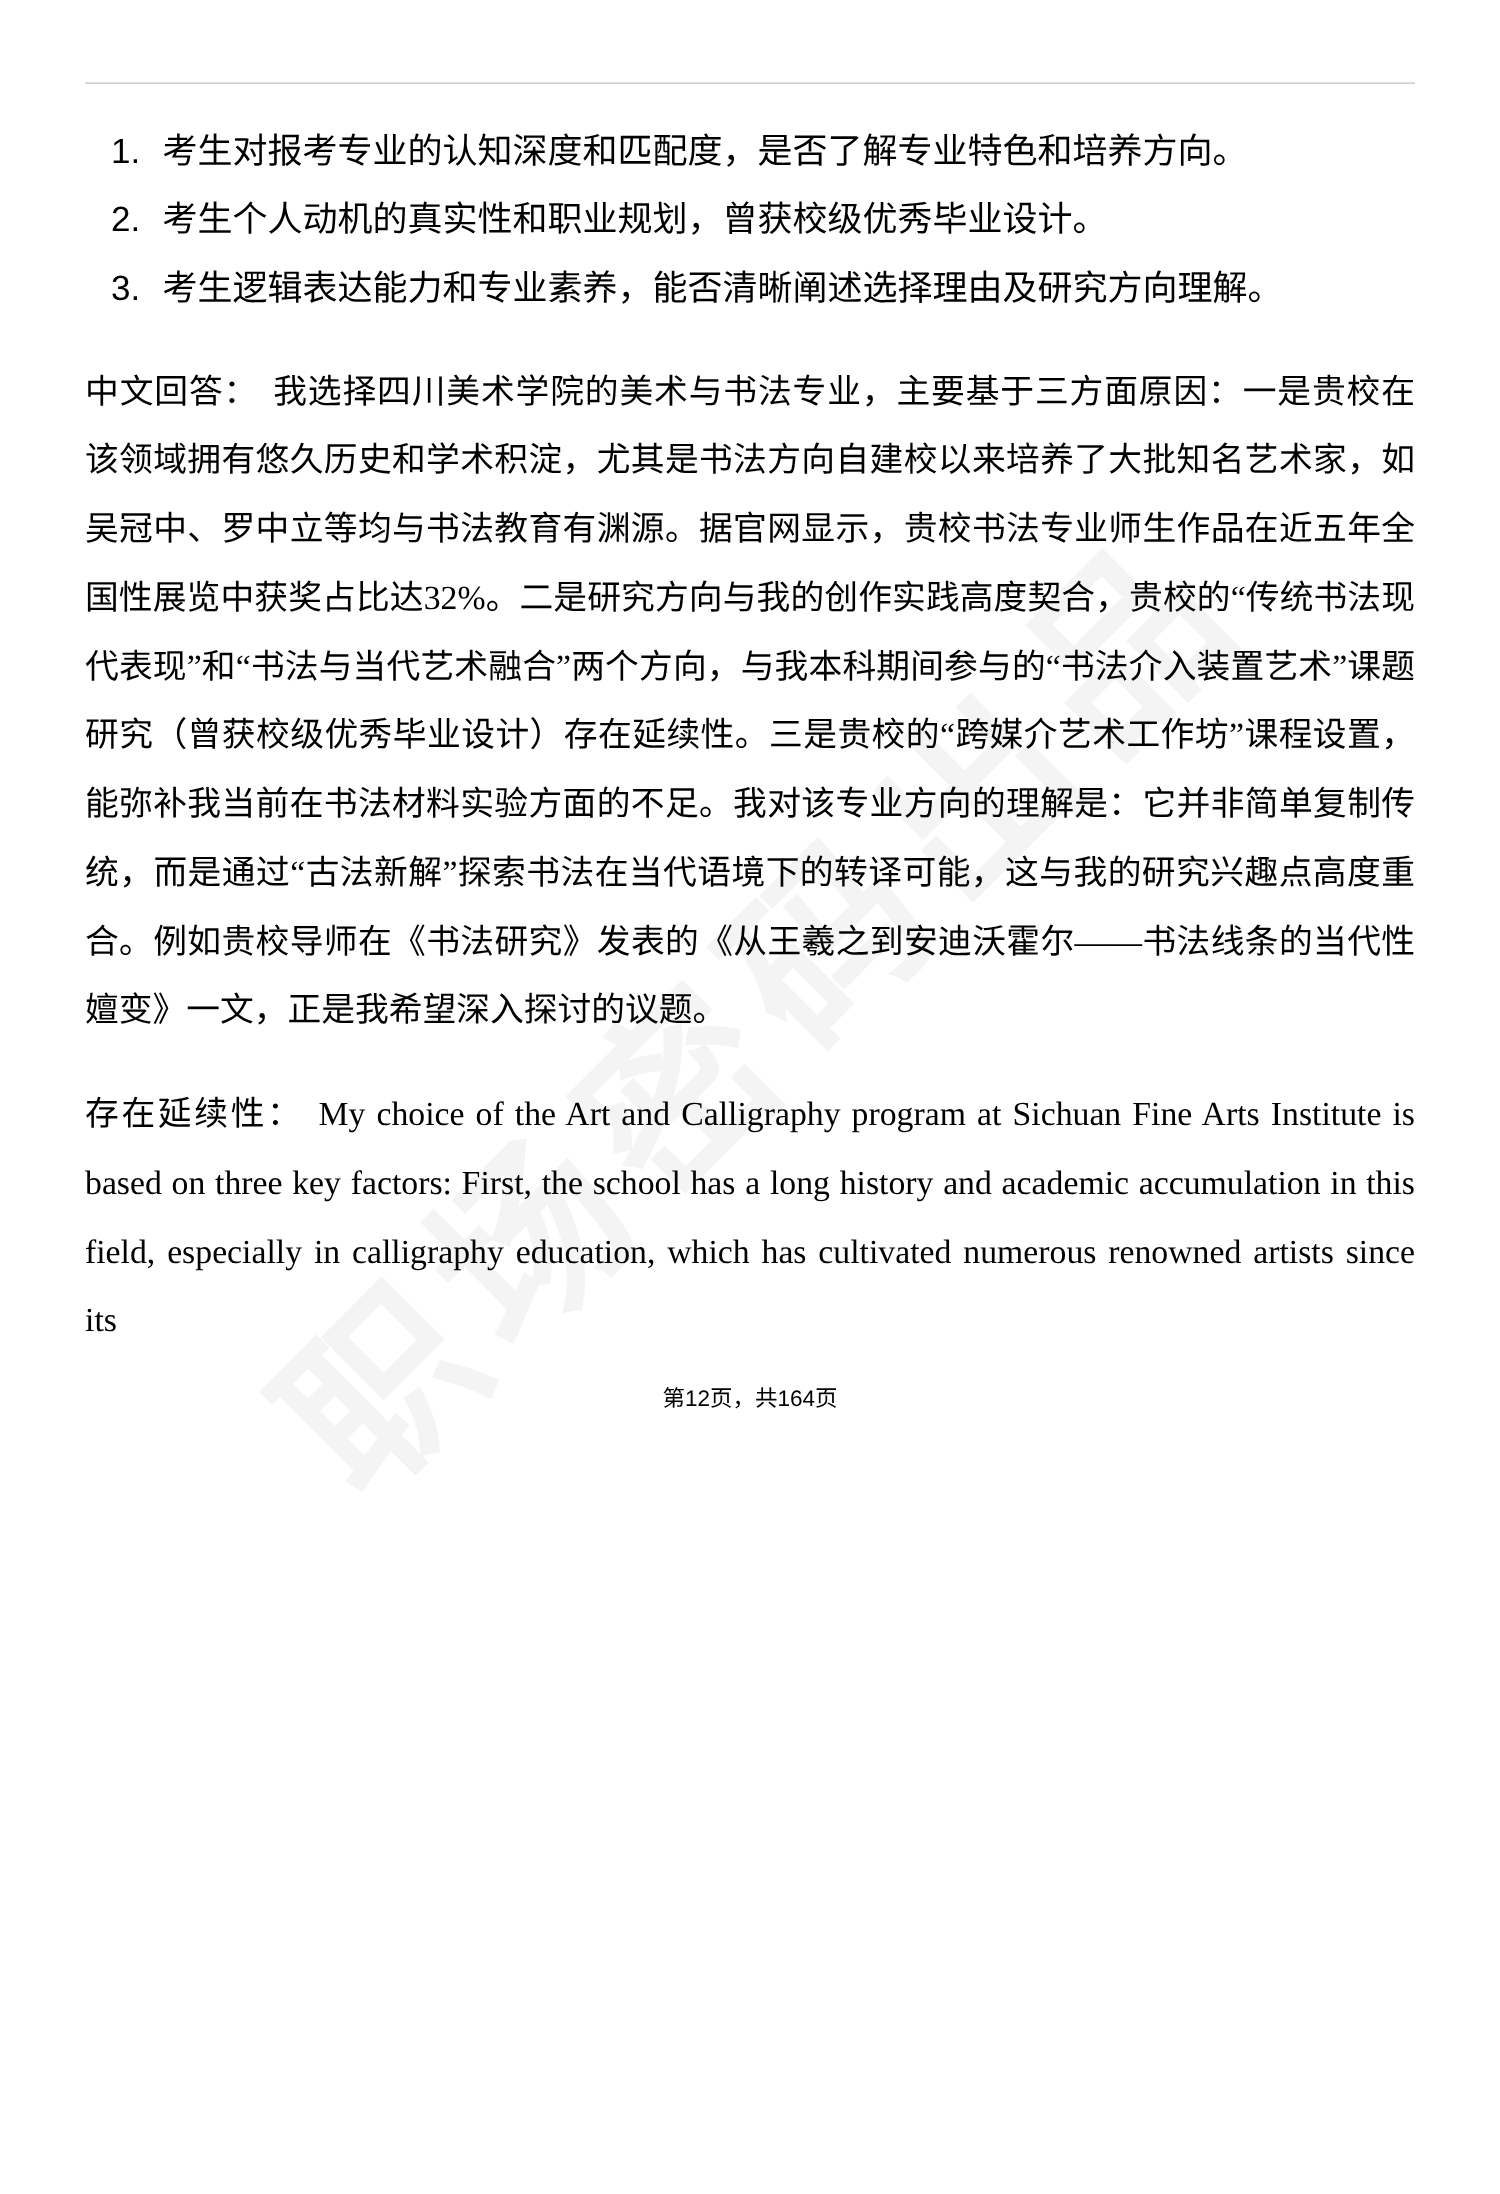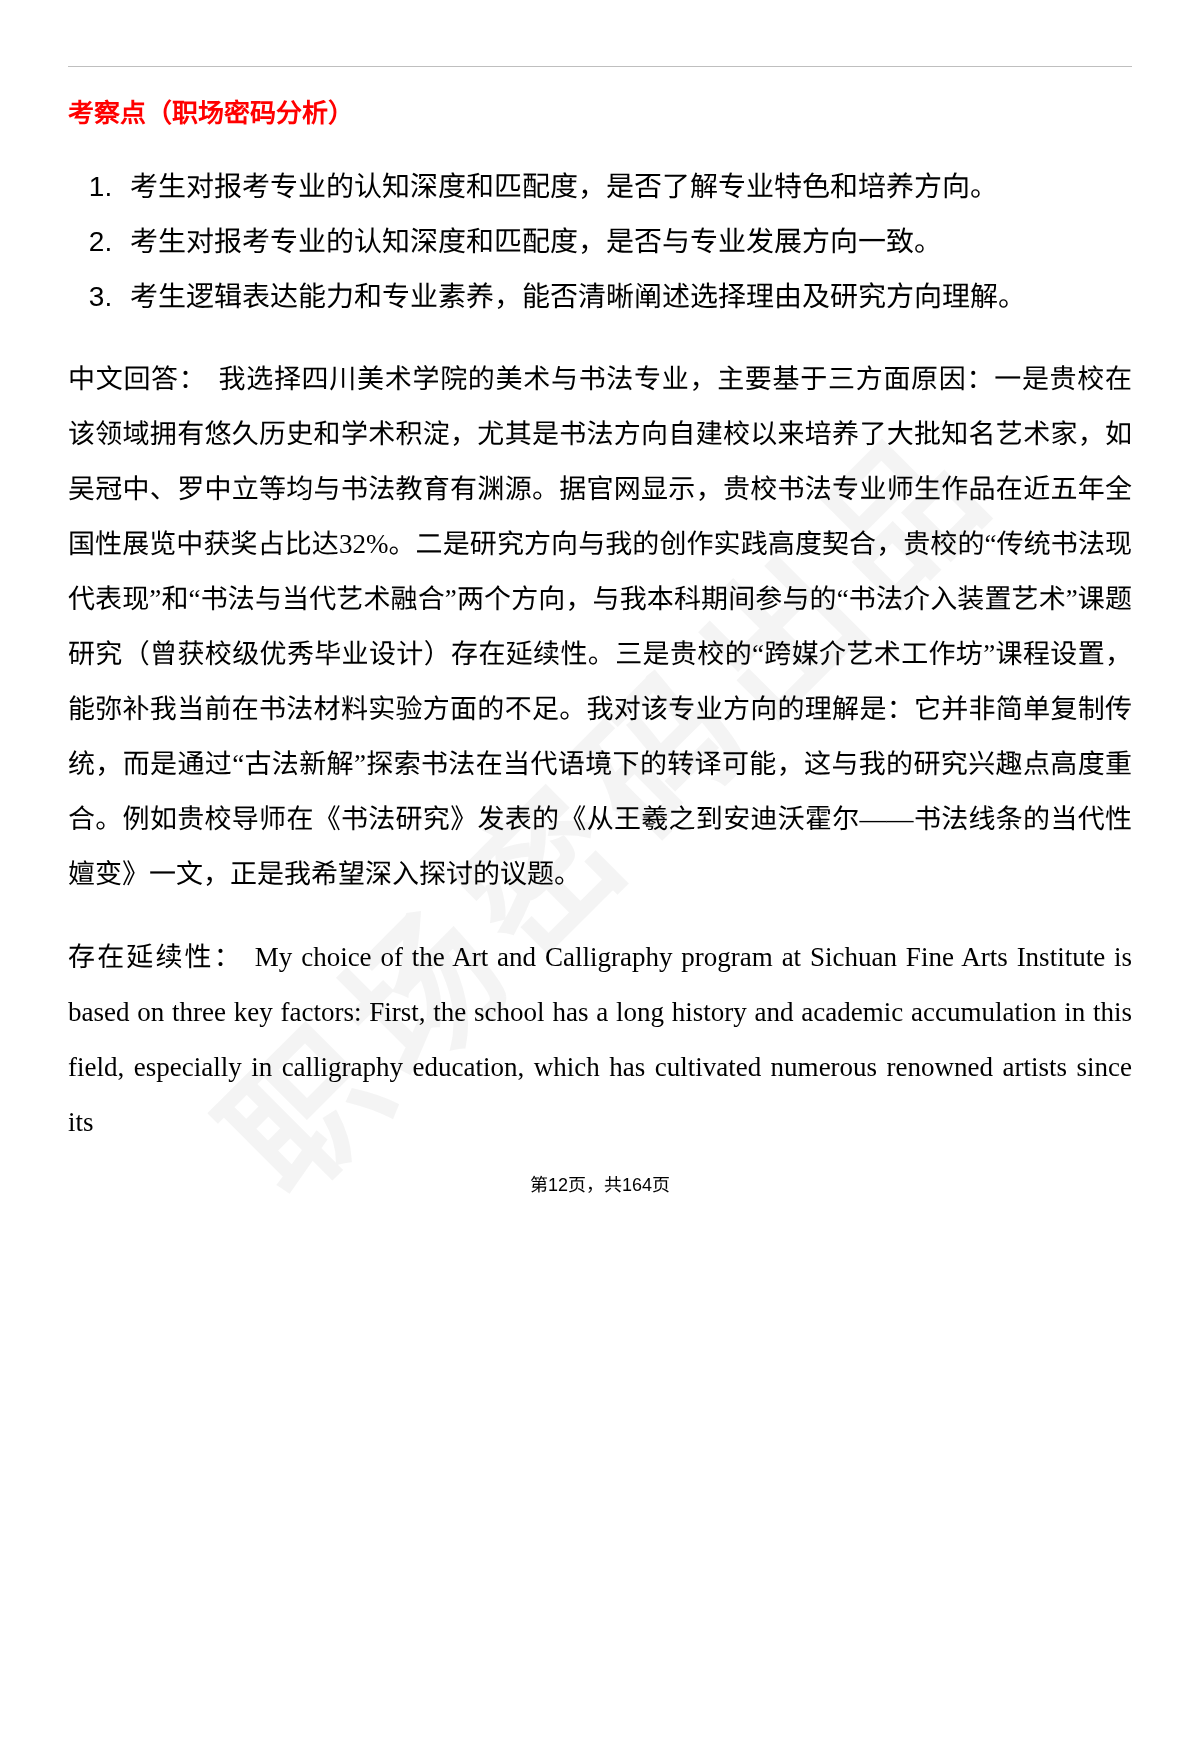--- a/index.html
+++ b/index.html
@@ -82,25 +82,24 @@
 <div class="page">
 
   <div class="watermark">职场密码出品</div>
 
   <div class="content">
 
 
     <hr class="divider">
 
 
-    <h3 class="red-subheading">考察点（职场密码分析）</h3>
 
     <ol class="points-list">
       <li>考生对报考专业的认知深度和匹配度，是否了解专业特色和培养方向。</li>
-      <li>考生对报考专业的认知深度和匹配度，是否与专业发展方向一致。</li>
+      <li>考生个人动机的真实性和职业规划，曾获校级优秀毕业设计。</li>
       <li>考生逻辑表达能力和专业素养，能否清晰阐述选择理由及研究方向理解。</li>
     </ol>
 
     <p class="body-text answer">
       <span class="answer-label">中文回答：</span><span>我选择四川美术学院的美术与书法专业，主要基于三方面原因：一是贵校在该领域拥有悠久历史和学术积淀，尤其是书法方向自建校以来培养了大批知名艺术家，如吴冠中、罗中立等均与书法教育有渊源。据官网显示，贵校书法专业师生作品在近五年全国性展览中获奖占比达32%。二是研究方向与我的创作实践高度契合，贵校的“传统书法现代表现”和“书法与当代艺术融合”两个方向，与我本科期间参与的“书法介入装置艺术”课题研究（曾获校级优秀毕业设计）存在延续性。三是贵校的“跨媒介艺术工作坊”课程设置，能弥补我当前在书法材料实验方面的不足。我对该专业方向的理解是：它并非简单复制传统，而是通过“古法新解”探索书法在当代语境下的转译可能，这与我的研究兴趣点高度重合。例如贵校导师在《书法研究》发表的《从王羲之到安迪沃霍尔——书法线条的当代性嬗变》一文，正是我希望深入探讨的议题。</span>
     </p>
 
     <p class="body-text answer">
       <span class="answer-label">存在延续性：</span><span>My choice of the Art and Calligraphy program at Sichuan Fine Arts Institute is based on three key factors: First, the school has a long history and academic accumulation in this field, especially in calligraphy education, which has cultivated numerous renowned artists since its</span>
     </p>

